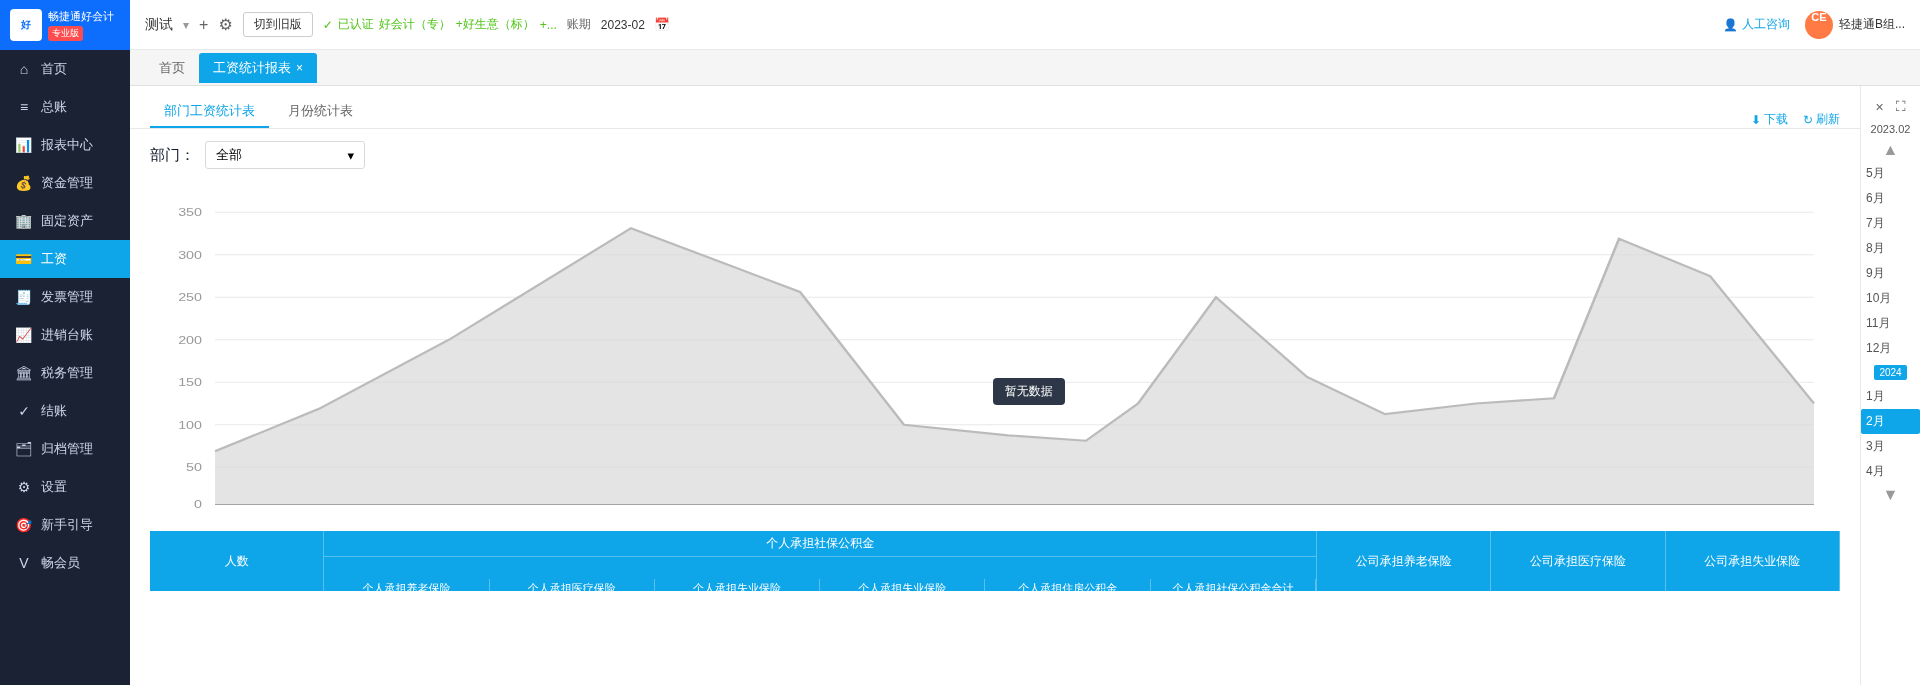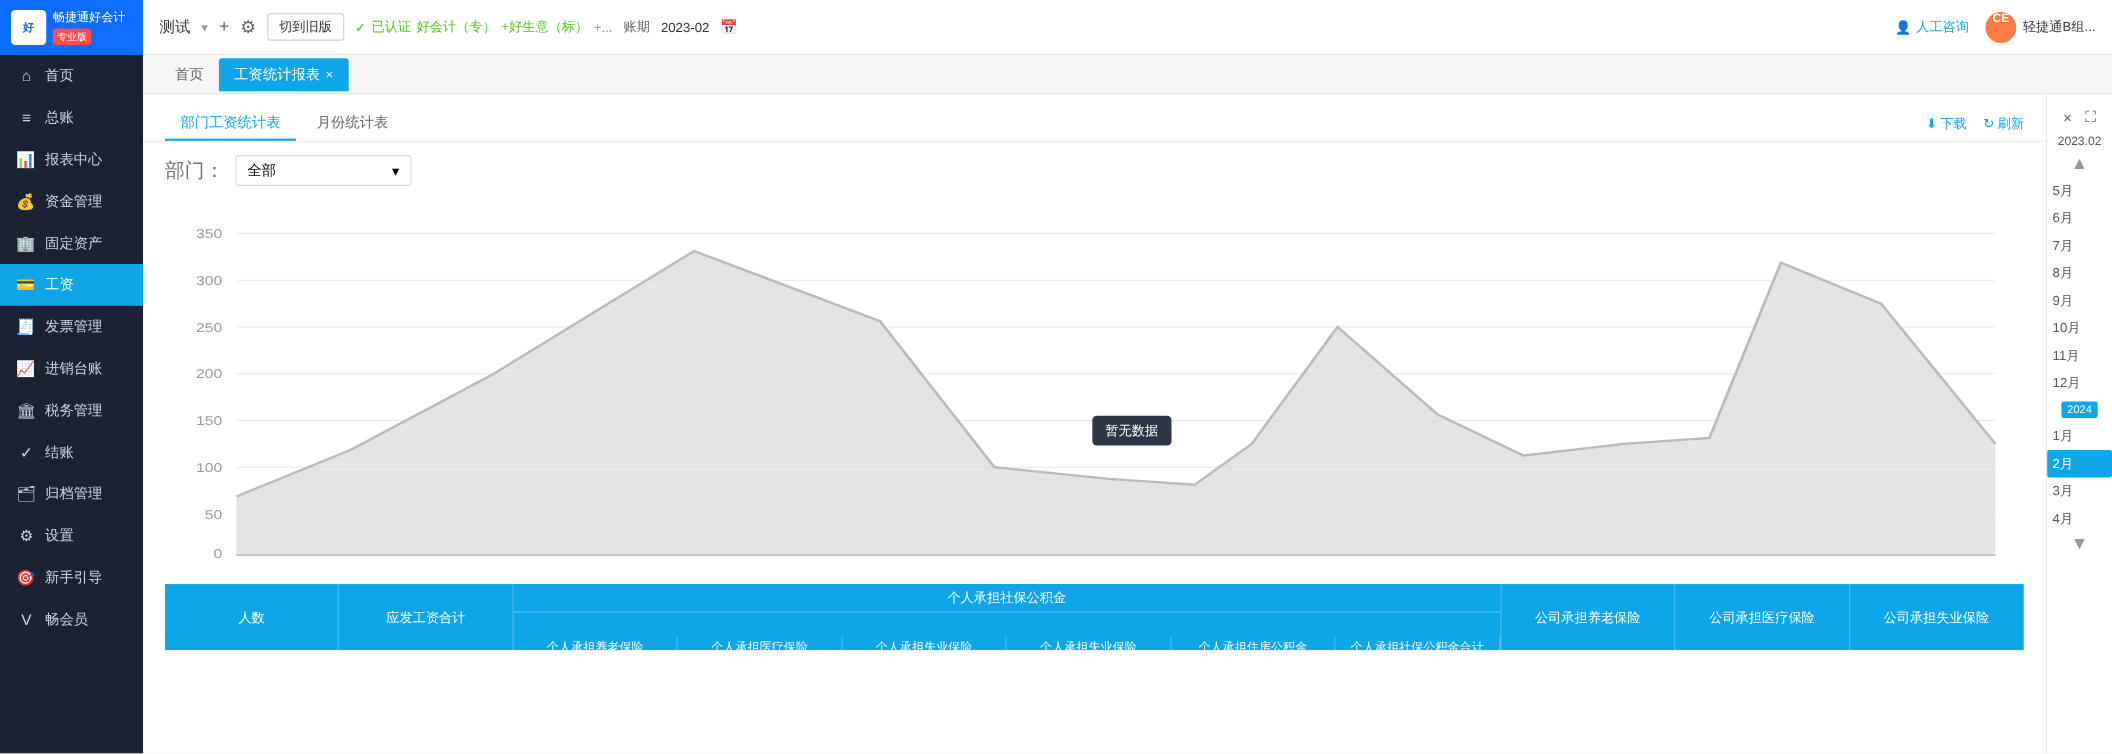--- a/index.html
+++ b/index.html
@@ -157,21 +157,21 @@
       flex: 1;
       display: flex;
       flex-direction: column;
       overflow: hidden;
       background: white;
     }
 
     
     .sub-tabs {
       display: flex;
-      align-items: center;
+      align-items: flex-end;
       padding: 10px 20px 0;
       border-bottom: 1px solid #e8e8e8;
       background: white;
       justify-content: space-between;
     }
     .sub-tabs-left { display: flex; gap: 5px; }
     .sub-tab {
       padding: 6px 14px;
       font-size: 13px;
       cursor: pointer;
@@ -186,21 +186,21 @@
     .sub-tab-action { font-size: 12px; color: #0ea5e9; cursor: pointer; display: flex; align-items: center; gap: 3px; }
 
     
     .filter-row {
       display: flex;
       align-items: center;
       padding: 12px 20px;
       gap: 10px;
       background: white;
     }
-    .filter-label { font-size: 18px; color: #737373; }
+    .filter-label { font-size: 15px; color: #0f172a; }
     .filter-select {
       border: 1px solid #d9d9d9;
       padding: 4px 10px;
       border-radius: 3px;
       font-size: 13px;
       background: white;
       min-width: 160px;
       display: flex;
       align-items: center;
       justify-content: space-between;
@@ -502,21 +502,20 @@
           </svg>
 
           
           <div class="chart-tooltip">
             <span>暂无数据</span>
           </div>
         </div>
 
         <div class="bottom-table">
           <div class="table-header-cell">人数</div>
-          <div class="table-header-cell" style="min-width:90px;">应发工资合计</div>
 
           <div class="table-header-group" style="flex:6;gap:22px;">
             <div class="table-header-group-title">个人承担社保公积金</div>
             <div class="table-header-group-cols">
               <div class="table-header-sub">个人承担养老保险</div>
               <div class="table-header-sub">个人承担医疗保险</div>
               <div class="table-header-sub">个人承担失业保险</div>
               <div class="table-header-sub">个人承担失业保险</div>
               <div class="table-header-sub">个人承担住房公积金</div>
               <div class="table-header-sub">个人承担社保公积金合计</div>

